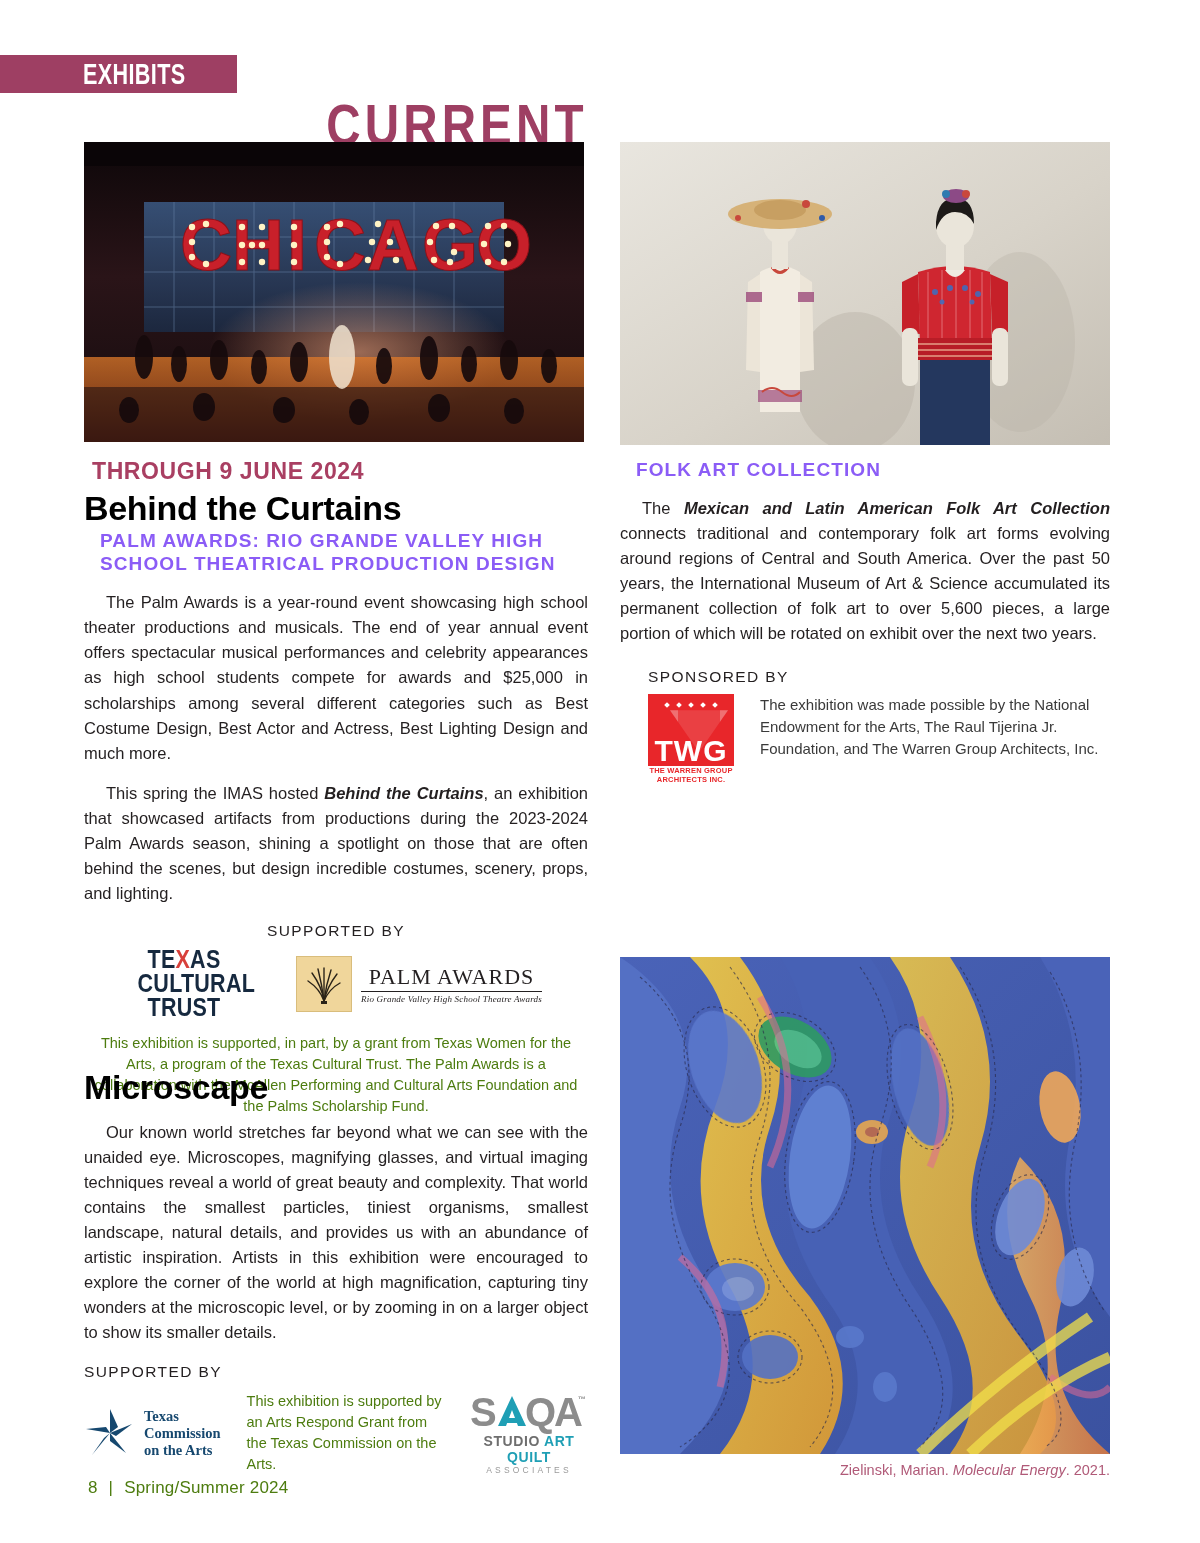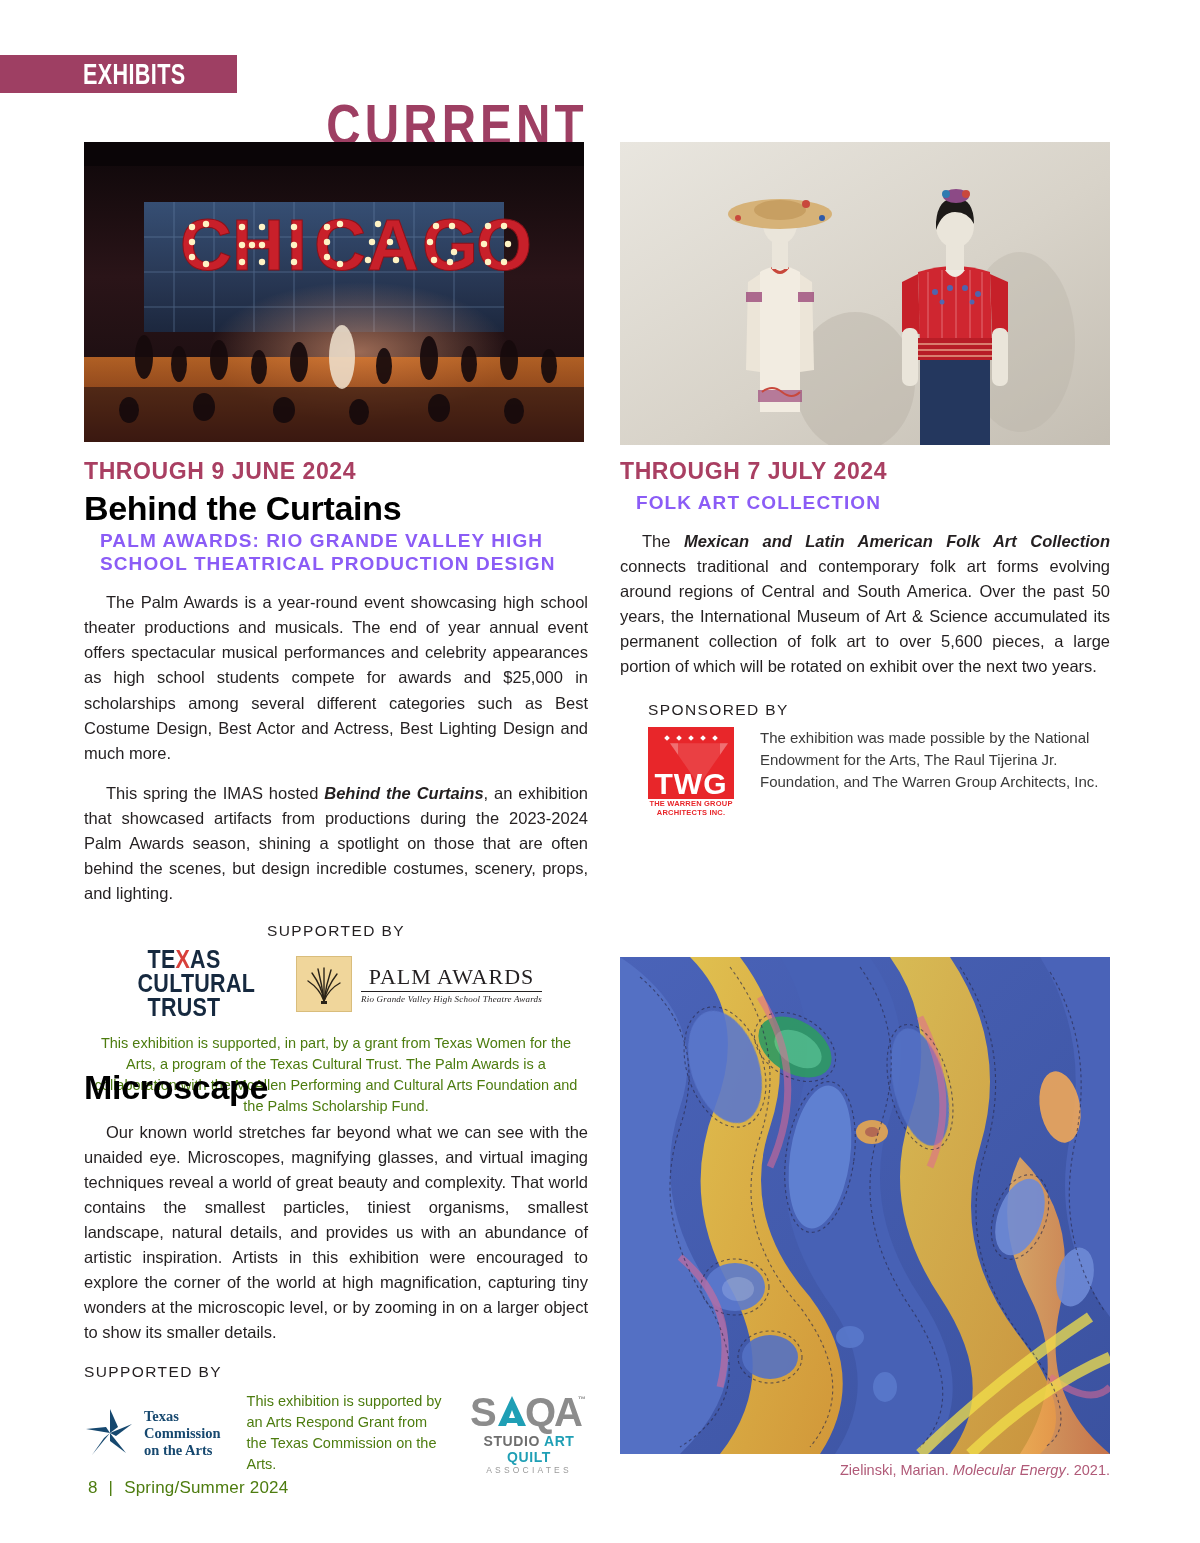--- a/index.html
+++ b/index.html
@@ -79,21 +79,21 @@
     position: absolute;
     left: 620px;
     width: 490px;
   }
 
   .date-line {
     font-size: 23px;
     font-weight: bold;
     color: #A93F62;
     letter-spacing: 0.6px;
-    margin: 0 0 6px 0;
+    margin: 0 0 6px 8px;
   }
   .exhibit-title {
     font-size: 34px;
     font-weight: bold;
     color: #000000;
     margin: 0 0 2px 0;
     letter-spacing: -0.3px;
     line-height: 1.05;
   }
   .exhibit-subtitle {
@@ -459,21 +459,20 @@
           <div class="pt-sub">Rio Grande Valley High School Theatre Awards</div>
         </div>
       </div>
 
     </div>
     <p class="note-text" style="margin-top:14px; padding:0 6px;">This exhibition is supported, in part, by a grant from Texas Women for the Arts, a program of the Texas Cultural Trust. The Palm Awards is a collaboration with the McAllen Performing and Cultural Arts Foundation and the Palms Scholarship Fund.</p>
   </div>
 </div>
 
 <div class="col-right" style="top:458px;">
-  <div class="date-line">THROUGH 7 JULY 2024</div>
   <div class="exhibit-subtitle">FOLK ART COLLECTION</div>
 
   <p class="body-par"><span>The </span><em>Mexican and Latin American Folk Art Collection</em><span> connects traditional and contemporary folk art forms evolving around regions of Central and South America. Over the past 50 years, the International Museum of Art &amp; Science accumulated its permanent collection of folk art to over 5,600 pieces, a large portion of which will be rotated on exhibit over the next two years.</span></p>
 
   <div style="margin-top:22px; padding-left:28px;">
     <div class="support-label">SPONSORED BY</div>
     <div style="display:flex; align-items:flex-start; gap:26px; margin-top:8px;">
       <div class="twg-logo">
         <div class="twg-square">
           <div class="twg-dots">

